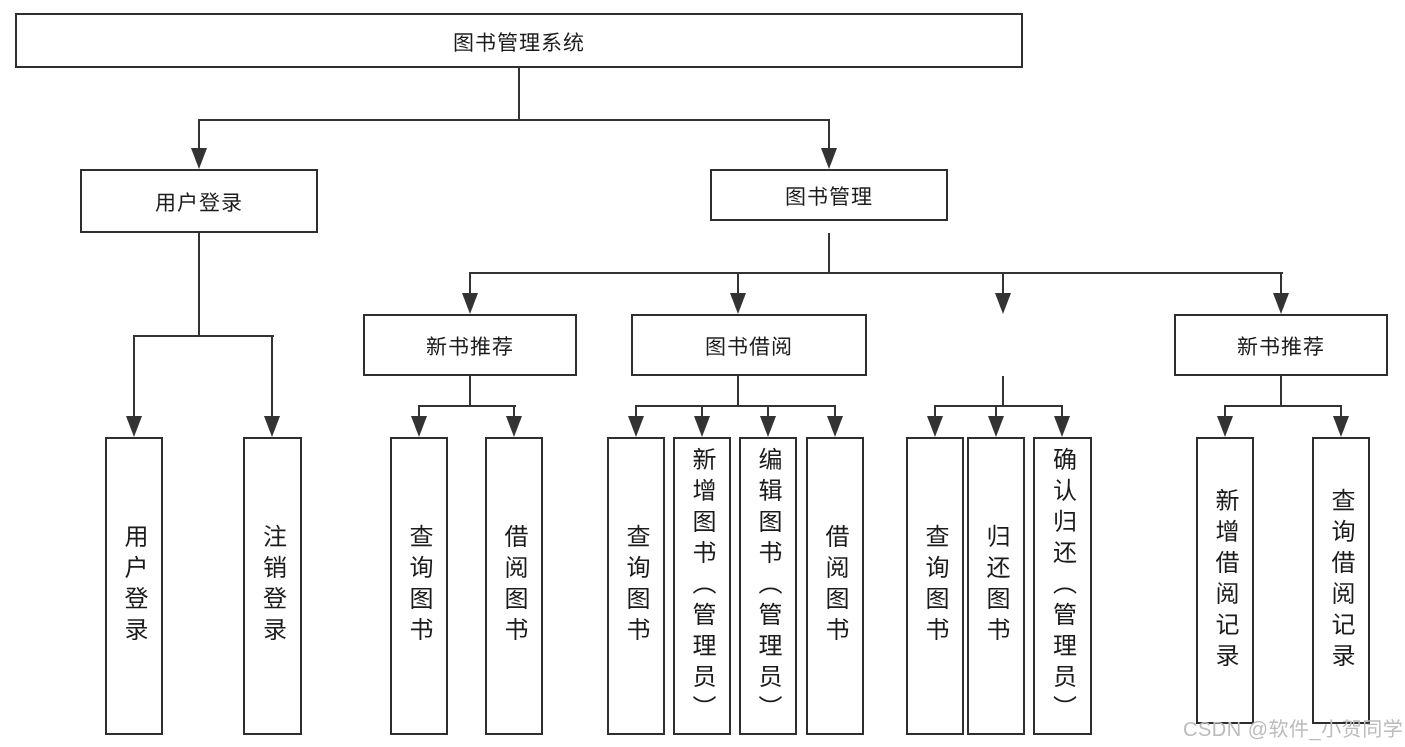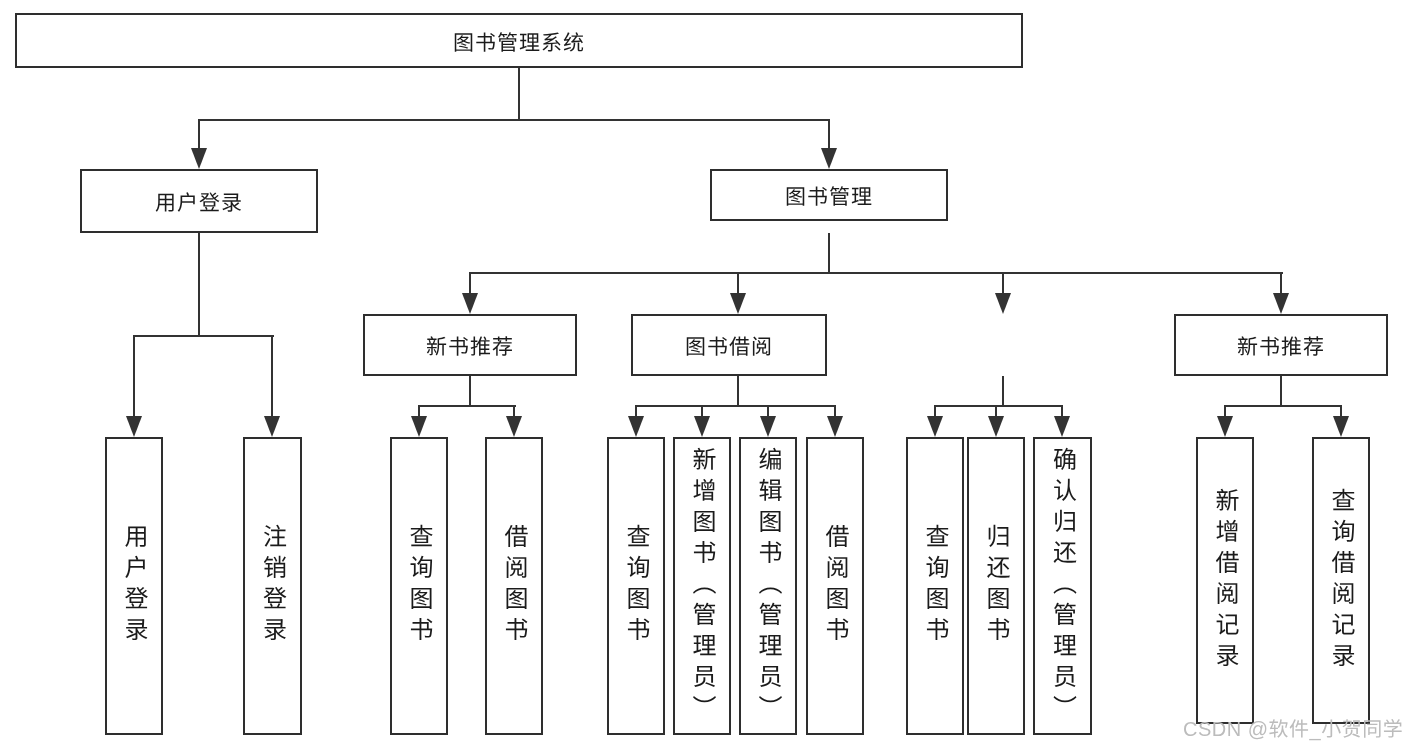--- a/index.html
+++ b/index.html
@@ -65,21 +65,21 @@
   <div class="box" style="left:80px;top:169px;width:238px;height:64px;">
     <span>用户登录</span>
   </div>
   <div class="box" style="left:710px;top:169px;width:238px;height:52px;">
     <span>图书管理</span>
   </div>
 
   <div class="box" style="left:363px;top:314px;width:214px;height:62px;">
     <span>新书推荐</span>
   </div>
-  <div class="box" style="left:631px;top:314px;width:196px;height:62px;">
+  <div class="box" style="left:631px;top:314px;width:236px;height:62px;">
     <span>图书借阅</span>
   </div>
   <div class="box" style="left:1174px;top:314px;width:214px;height:62px;">
     <span>新书推荐</span>
   </div>
 
   <div class="vbox" style="left:105px;top:437px;width:58px;height:298px;">
     <span>用户登录</span>
   </div>
   <div class="vbox" style="left:243px;top:437px;width:59px;height:298px;">

